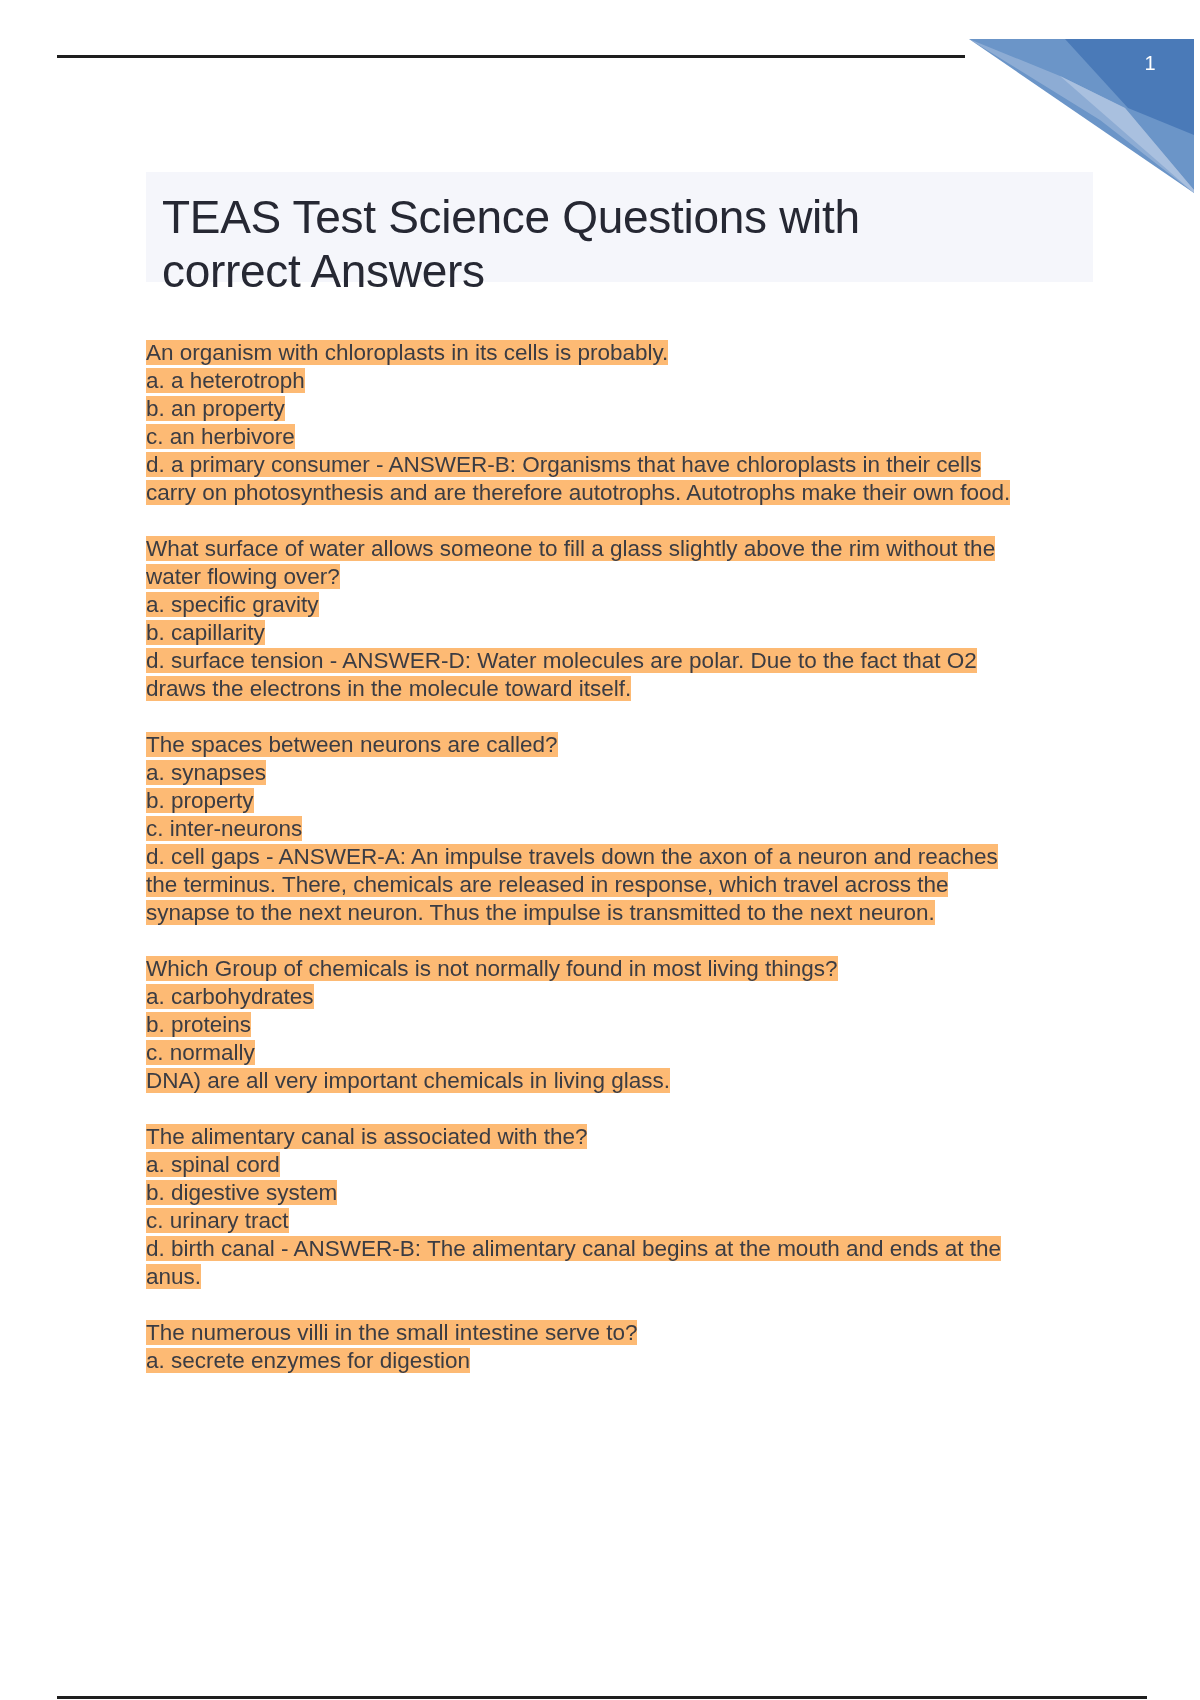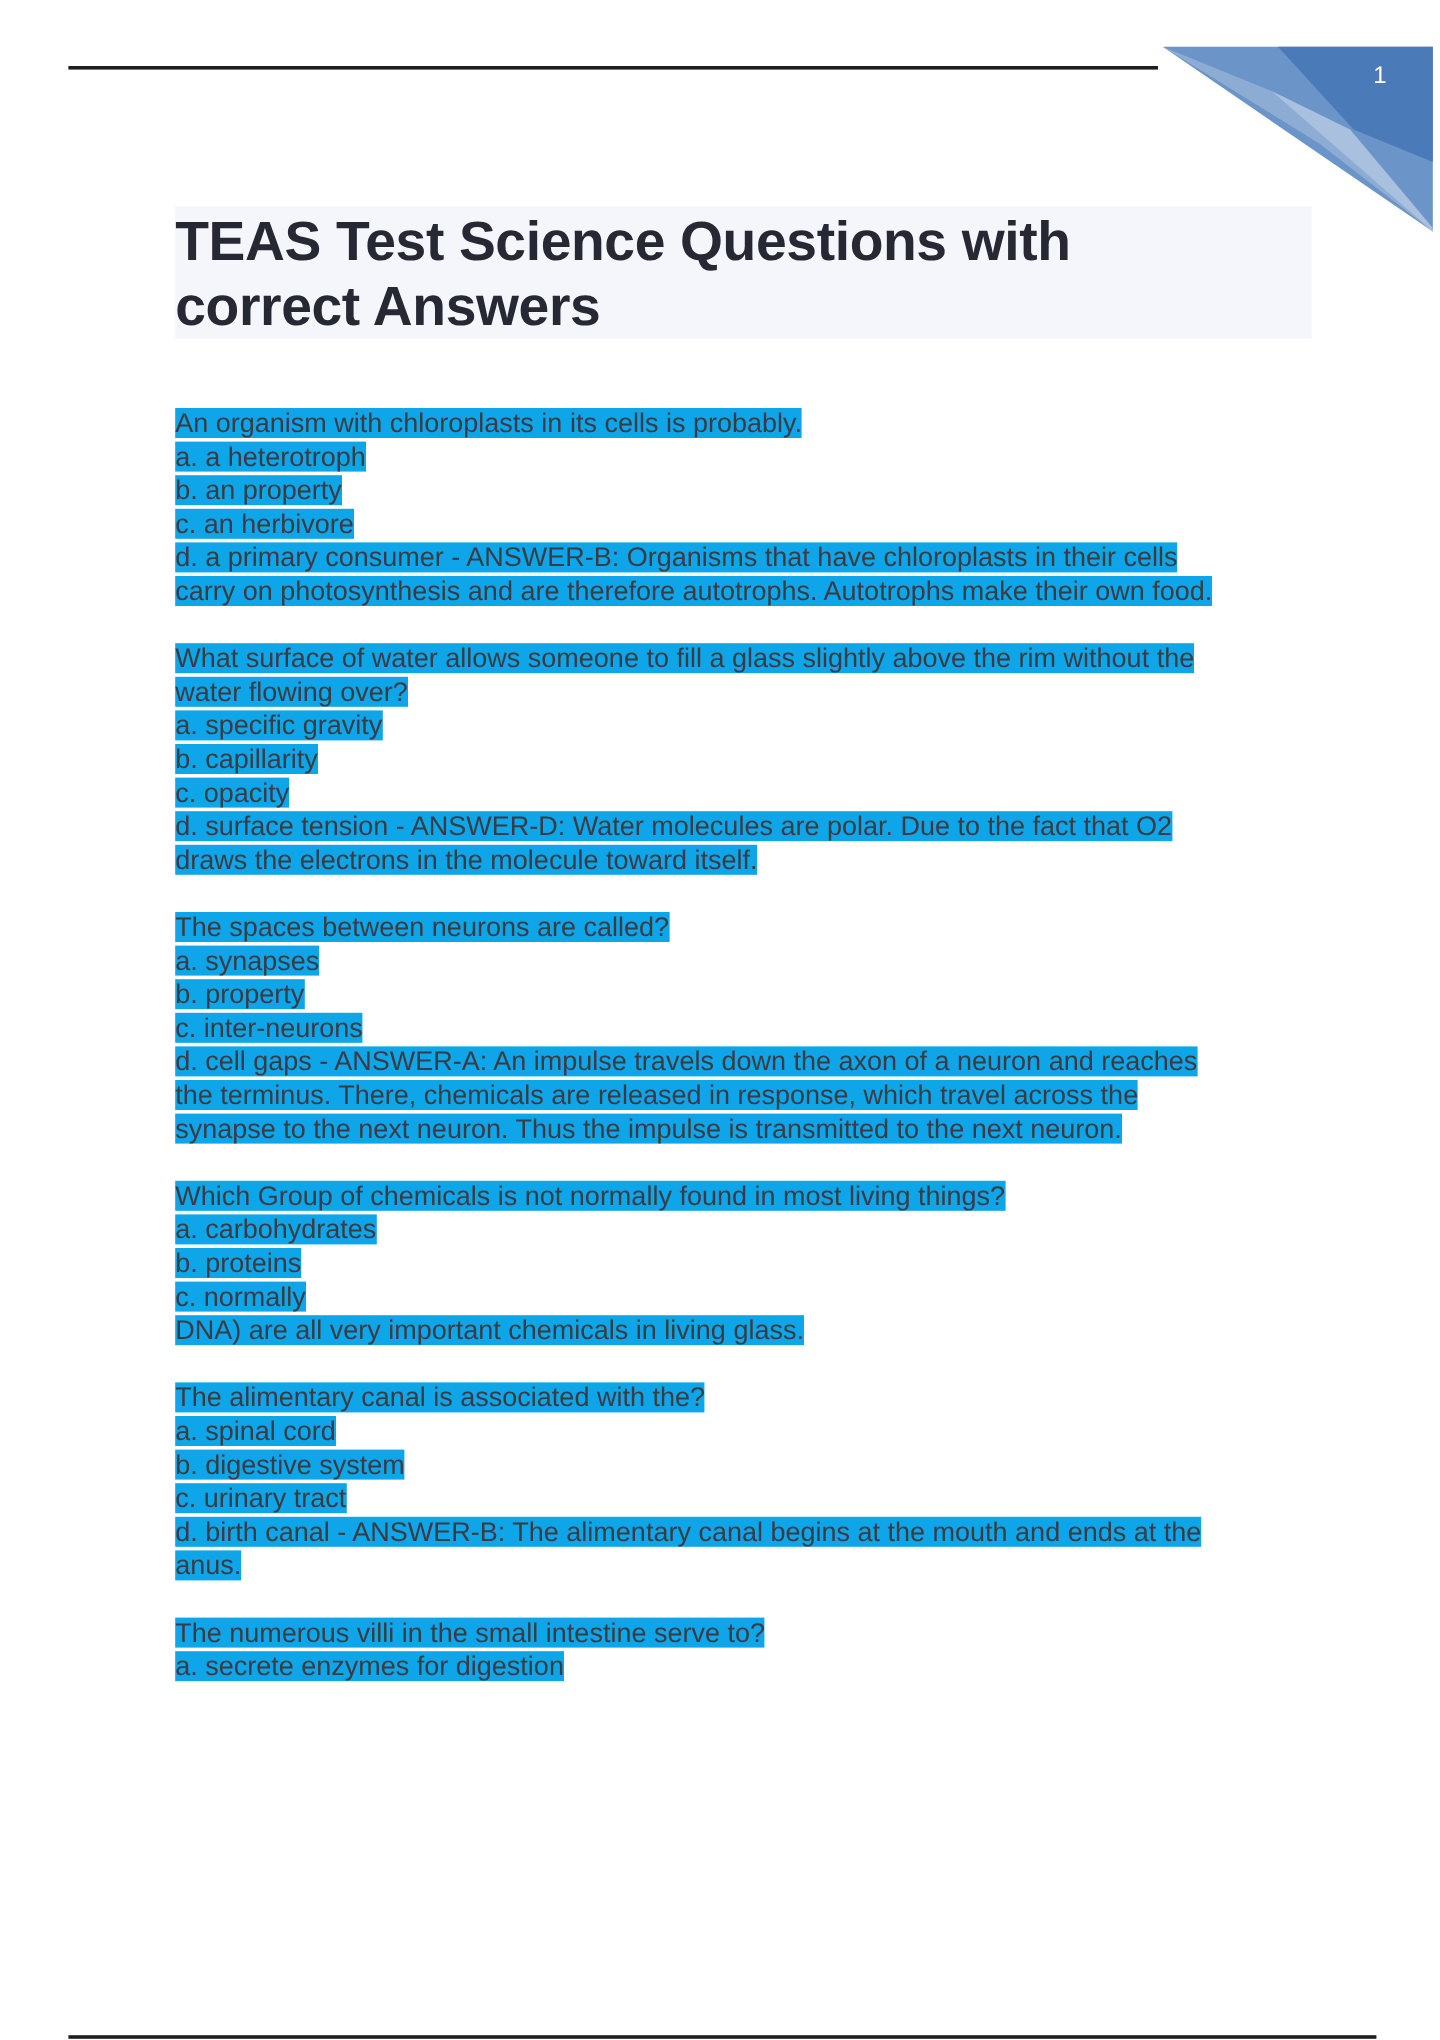--- a/index.html
+++ b/index.html
@@ -53,44 +53,44 @@
     top: 172px;
     width: 947px;
     height: 110px;
     background: #f5f6fb;
   }
   .title {
     position: absolute;
     left: 146px;
     top: 174px;
     width: 947px;
-    margin: 0;
+    margin: 16px;
     font-size: 46px;
     line-height: 54px;
-    font-weight: bold;
+    font-weight: normal;
     color: #262833;
     letter-spacing: -0.3px;
   }
   .content {
     position: absolute;
     left: 146px;
     top: 339px;
     width: 935px;
     font-size: 22.5px;
     line-height: 28px;
     color: #3b3c43;
   }
   .qa {
     margin: 0 0 28px 0;
   }
   .line {
     display: block;
   }
   .line span.hl {
-    background: #0ea5e9;
+    background: #fdba74;
   }
 </style>
 </head>
 <body>
 
 <div class="top-rule"></div>
 
 <div class="corner-tab">
   <svg width="240" height="180" viewBox="960 30 240 180" xmlns="http://www.w3.org/2000/svg">
     <polygon points="969,39 1194,39 1194,193" fill="#6b95c8"></polygon>
@@ -116,21 +116,20 @@
     <span class="line"><span class="hl">c. an herbivore</span></span>
     <span class="line"><span class="hl">d. a primary consumer - ANSWER-B: Organisms that have chloroplasts in their cells</span></span>
     <span class="line"><span class="hl">carry on photosynthesis and are therefore autotrophs. Autotrophs make their own food.</span></span>
   </div>
 
   <div class="qa">
     <span class="line"><span class="hl">What surface of water allows someone to fill a glass slightly above the rim without the</span></span>
     <span class="line"><span class="hl">water flowing over?</span></span>
     <span class="line"><span class="hl">a. specific gravity</span></span>
     <span class="line"><span class="hl">b. capillarity</span></span>
-    <span class="line"><span class="hl">c. opacity</span></span>
     <span class="line"><span class="hl">d. surface tension - ANSWER-D: Water molecules are polar. Due to the fact that O2</span></span>
     <span class="line"><span class="hl">draws the electrons in the molecule toward itself.</span></span>
   </div>
 
   <div class="qa">
     <span class="line"><span class="hl">The spaces between neurons are called?</span></span>
     <span class="line"><span class="hl">a. synapses</span></span>
     <span class="line"><span class="hl">b. property</span></span>
     <span class="line"><span class="hl">c. inter-neurons</span></span>
     <span class="line"><span class="hl">d. cell gaps - ANSWER-A: An impulse travels down the axon of a neuron and reaches</span></span>

